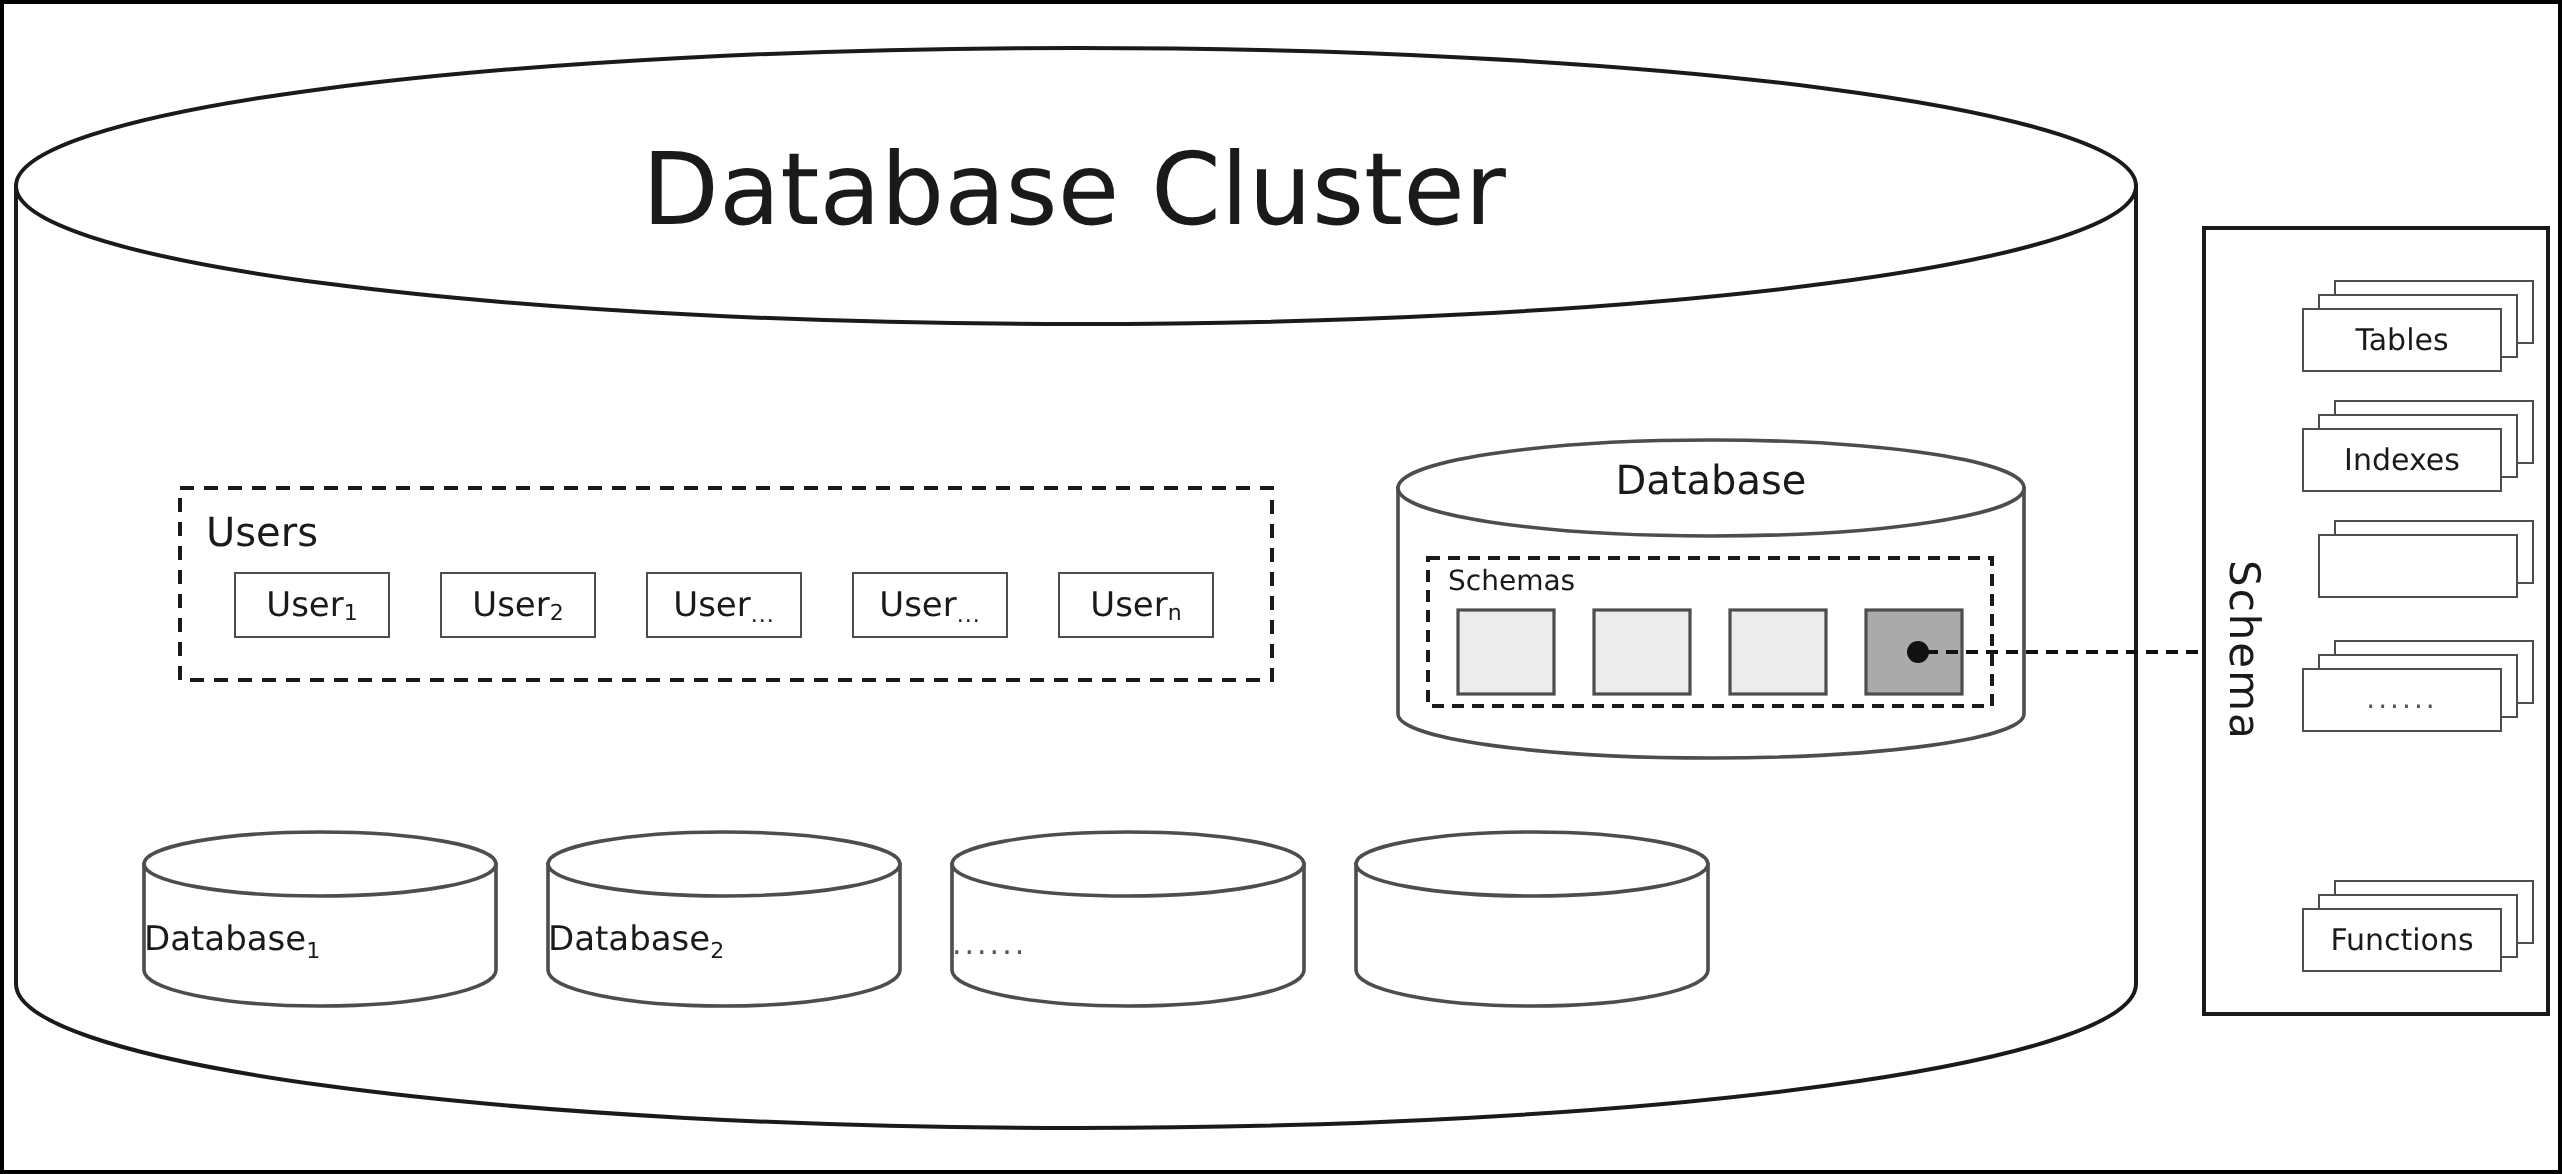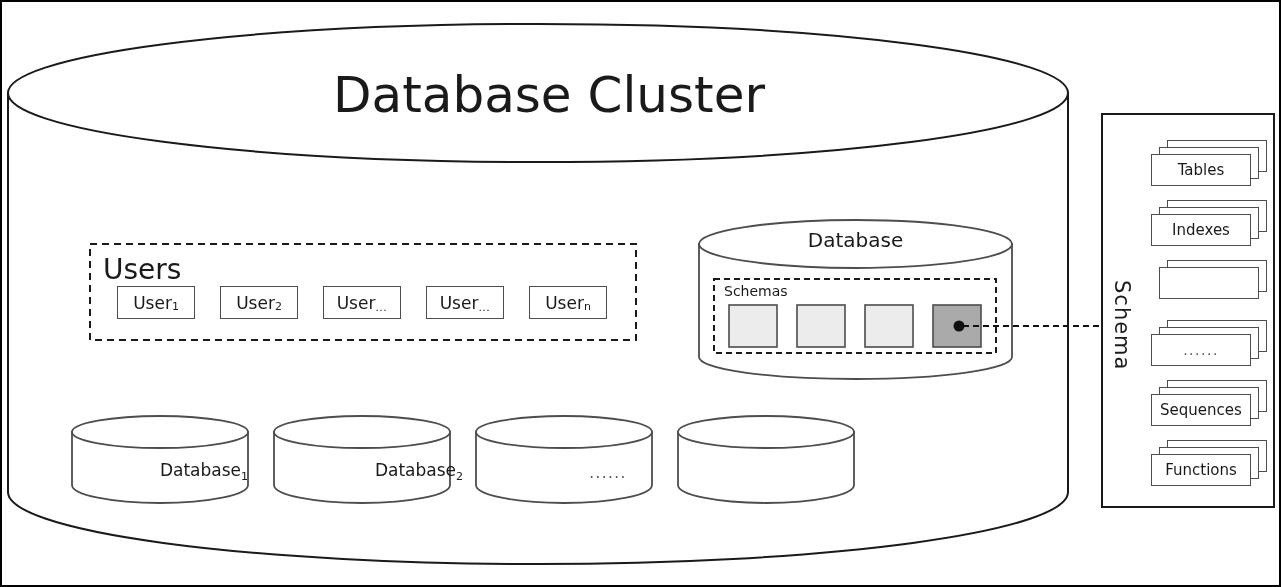--- a/index.html
+++ b/index.html
@@ -36,26 +36,25 @@
     line-height: 1;
   }
   #cluster-title {
     left: 0;
     top: 68px;
     width: 1070px;
     text-align: center;
     font-size: 50px;
     color: #1a1a1a;
     letter-spacing: 0px;
-    padding-left: 12px;
   }
   #users-label {
     left: 101px;
     top: 254px;
-    font-size: 28px;
+    font-size: 20px;
   }
   #database-label {
     left: 697px;
     top: 228px;
     width: 313px;
     text-align: center;
     font-size: 20px;
   }
   #schemas-label {
     left: 722px;
@@ -97,23 +96,22 @@
     font-size: 11px;
     top: 5px;
     letter-spacing: 0.5px;
   }
 
   
   .db-cyl-label {
     position: absolute;
     font-size: 17px;
     color: #1a1a1a;
-    text-align: center;
+    text-align: left;
     white-space: nowrap;
-    padding-left: 44px;
   }
   .db-cyl-label .sub {
     font-size: 11px;
     position: relative;
     top: 4px;
   }
   .db-cyl-label .dots {
     font-size: 15px;
     letter-spacing: 1.5px;
     color: #555;
@@ -216,21 +214,21 @@
       <span class="sub">n</span>
   </div>
 
   <div class="txt" id="database-label">Database</div>
 
   <div class="txt" id="schemas-label">Schemas</div>
 
   <div class="db-cyl-label" style="left:70px; top:458px; width:176px;">
     <span>Database</span><span class="sub">1</span>
   </div>
-  <div class="db-cyl-label" style="left:272px; top:458px; width:176px;margin-left:13px;">
+  <div class="db-cyl-label" style="left:272px; top:458px; width:176px;">
     <span>Database</span><span class="sub">2</span>
   </div>
   <div class="db-cyl-label" style="left:474px; top:460px; width:176px;">
     <span class="dots">......</span>
   </div>
 
   <div class="txt" id="schema-panel-label">Schema</div>
 
   <div class="card-stack" style="left:1149px; top:138px;">
     <div class="cardbox c3"></div>
@@ -250,25 +248,20 @@
   </div>
 
   <div class="card-stack" style="left:1149px; top:318px;">
     <div class="cardbox c3"></div>
     <div class="cardbox c2"></div>
     <div class="cardbox c1">
       <span class="dots">......</span>
     </div>
   </div>
 
-  <div class="card-stack" style="left:1149px; top:378px;">
-    <div class="cardbox c3"></div>
-    <div class="cardbox c2"></div>
-    <div class="cardbox c1">Sequences</div>
-  </div>
 
   <div class="card-stack" style="left:1149px; top:438px;">
     <div class="cardbox c3"></div>
     <div class="cardbox c2"></div>
     <div class="cardbox c1">Functions</div>
   </div>
 
 </div>
 
 </body></html>

